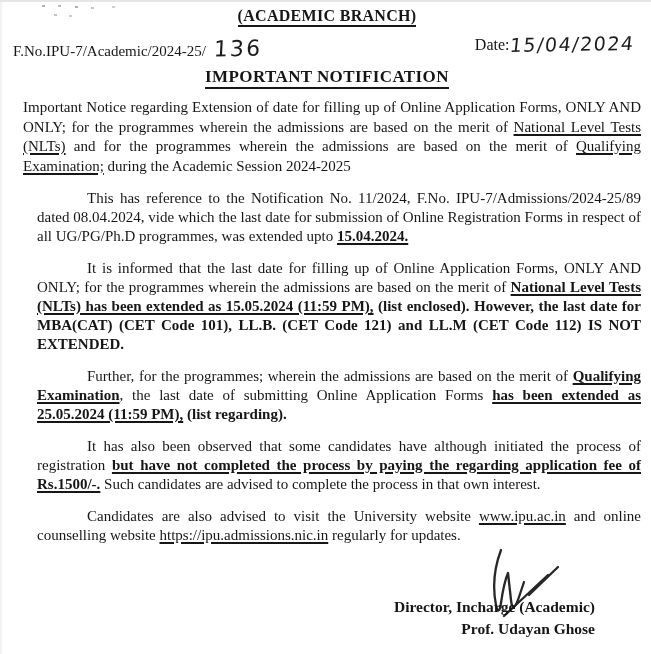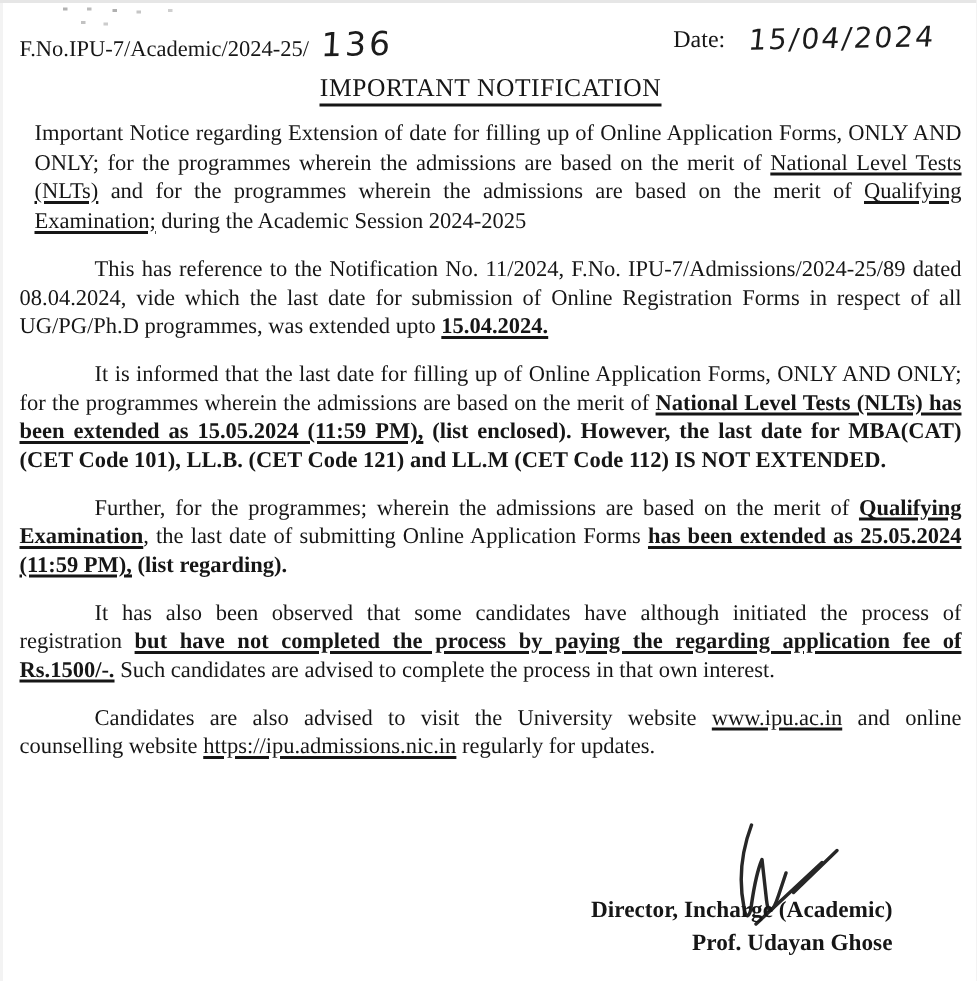--- a/index.html
+++ b/index.html
@@ -12,49 +12,52 @@
     font-family:"Liberation Serif", serif;
     color:#161616;
     overflow:hidden;
     box-shadow:inset 0 2px 0 #e6e6e6, inset 2px 0 0 #f3f3f3;
   }
   .center{text-align:center;}
   .branch{font-weight:bold;font-size:16px;letter-spacing:.3px;}
   .ul2{border-bottom:2px solid #161616;padding-bottom:1px;}
   .filedate{display:flex;justify-content:space-between;align-items:flex-start;margin-top:9px;}
   .file-group{font-size:15px;white-space:nowrap;padding-top:4px;}
-  .date-group{font-size:16px;white-space:nowrap;margin-right:17px;display:flex;align-items:flex-start;gap:16px;padding-top:2px;}
+  .date-group{font-size:16px;white-space:nowrap;margin-right:6px;display:flex;align-items:flex-start;gap:1px;padding-top:2px;}
   .hw{font-family:"DejaVu Sans", sans-serif;color:#1c1c1c;display:inline-block;line-height:1;}
   .hw-num{font-size:22px;margin-left:8px;transform:skewX(-4deg) rotate(-1deg);letter-spacing:2px;}
   .hw-date{font-size:19px;transform:skewX(-7deg) rotate(-1deg);letter-spacing:1.5px;margin-top:-1px;}
-  .title{margin-top:7px;font-weight:normal;font-size:17px;letter-spacing:.4px;}
+  .title{margin-top:7px;font-weight:bold;font-size:17px;letter-spacing:.4px;}
   .title .ul2{border-bottom-width:2.5px;}
   .para{font-size:15px;line-height:19px;text-align:justify;margin:0 0 13px 0;}
   .pfirst{font-weight:normal;margin-top:11px;line-height:19.5px;margin-left:10px;}
-  .ind{text-indent:50px;}
+  .ind{text-indent:50px;margin-left:24px;}
   .b{font-weight:bold;}
   .u{text-decoration:underline;text-decoration-thickness:1.5px;text-underline-offset:2px;}
   .b.u{text-decoration-thickness:1.8px;}
   .sig-block{
     position:absolute;right:56px;top:596px;
     text-align:right;font-weight:bold;font-size:15.5px;line-height:21.5px;
   }
   .sig-scribble{position:absolute;left:484px;top:548px;pointer-events:none;}
   .sig-scribble path{stroke:#272727;stroke-width:2.3;fill:none;stroke-linecap:round;stroke-linejoin:round;}
   .speckles{position:absolute;top:5px;left:42px;width:3px;height:2px;background:#b3b3b3;
     box-shadow:16px 0 0 #bcbcbc, 33px 1px 0 #b0b0b0, 49px 2px 0 #c6c6c6, 70px 1px 0 #cfcfcf,
                12px 9px 0 #c2c2c2, 27px 10px 0 #cccccc;}
 </style>
 </head>
 <body>
 
 <div class="page">
 
   <div class="speckles"></div>
 
+  <div class="branch center">
+    <span class="ul2">(ACADEMIC BRANCH)</span>
+  </div>
 
   <div class="filedate">
     <div class="file-group">
       <span>F.No.IPU-7/Academic/2024-25/</span><span class="hw hw-num">136</span>
     </div>
     <div class="date-group">
       <span>Date:</span>
       <span class="hw hw-date">15/04/2024</span>
     </div>
   </div>

